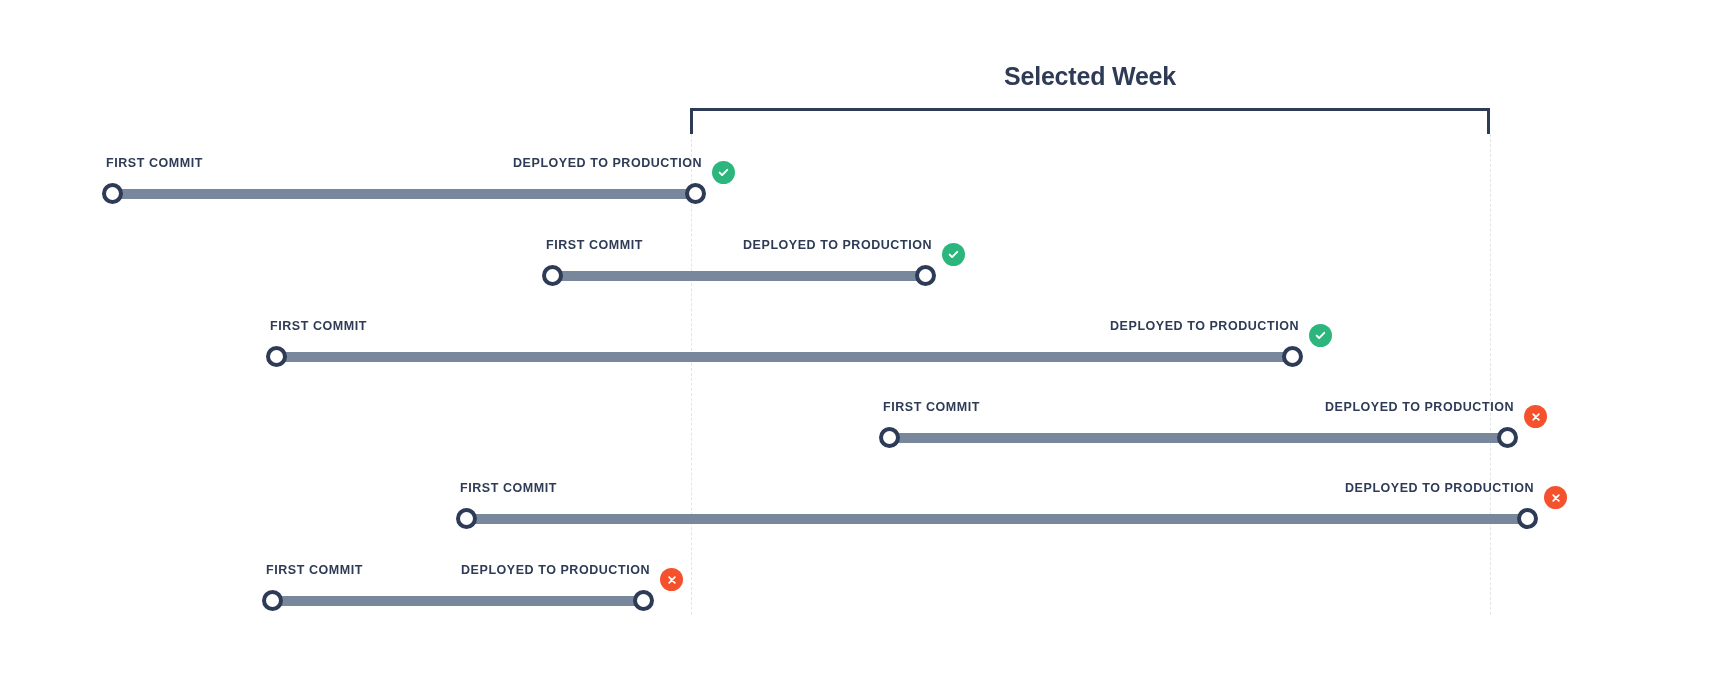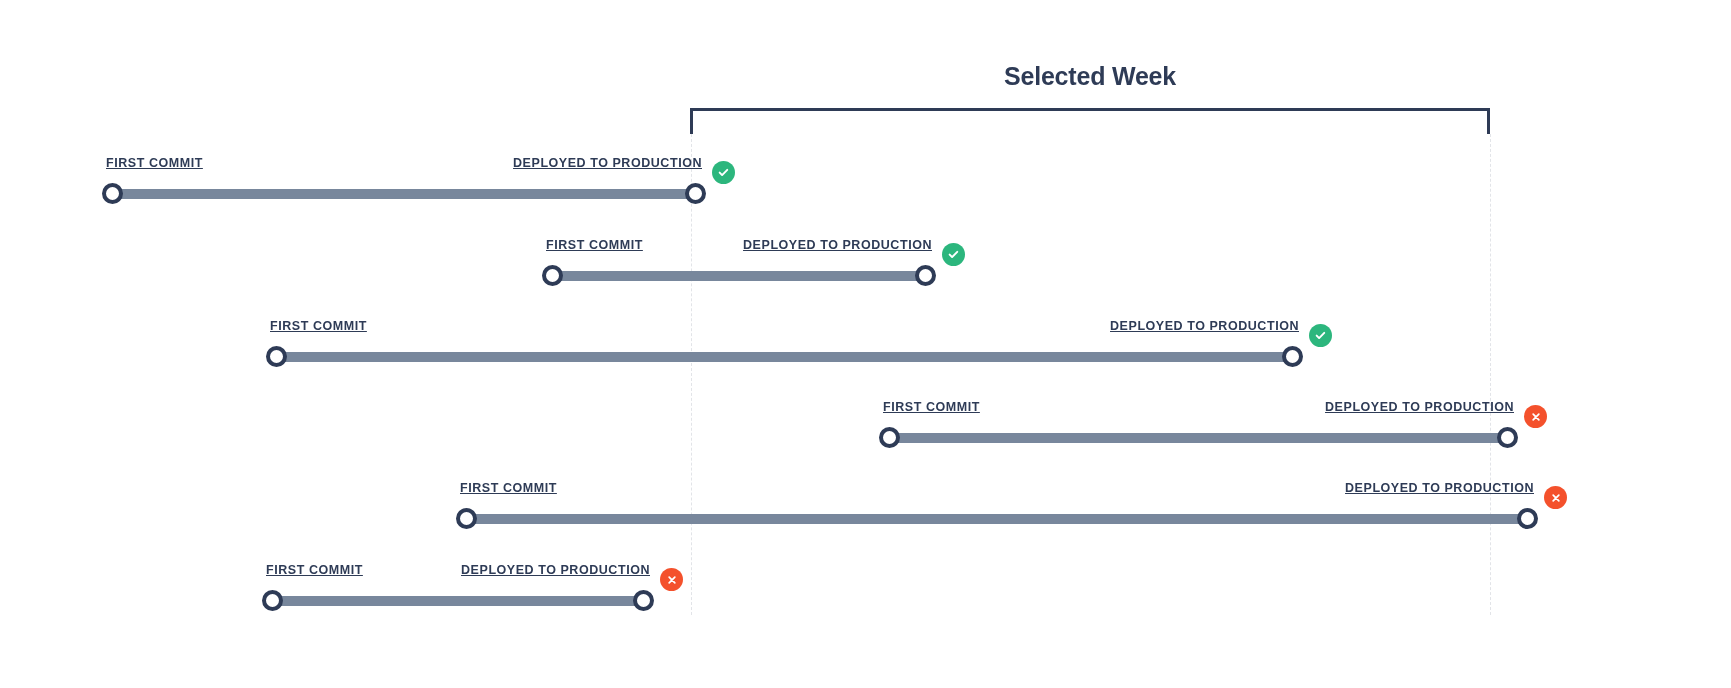--- a/index.html
+++ b/index.html
@@ -77,21 +77,20 @@
 
   .lbl{
     position:absolute;
     top:0px;
     font-size:12.5px;
     font-weight:700;
     letter-spacing:0.55px;
     color:#2e3b56;
     white-space:nowrap;
     line-height:16px;
-    text-decoration:underline;
   }
   .lbl.start{left:-2px;}
   .lbl.end{right:-2px;padding-left:43px;}
 
   .badge{
     position:absolute;
     top:6px;
     width:23px;
     height:23px;
     border-radius:50%;

